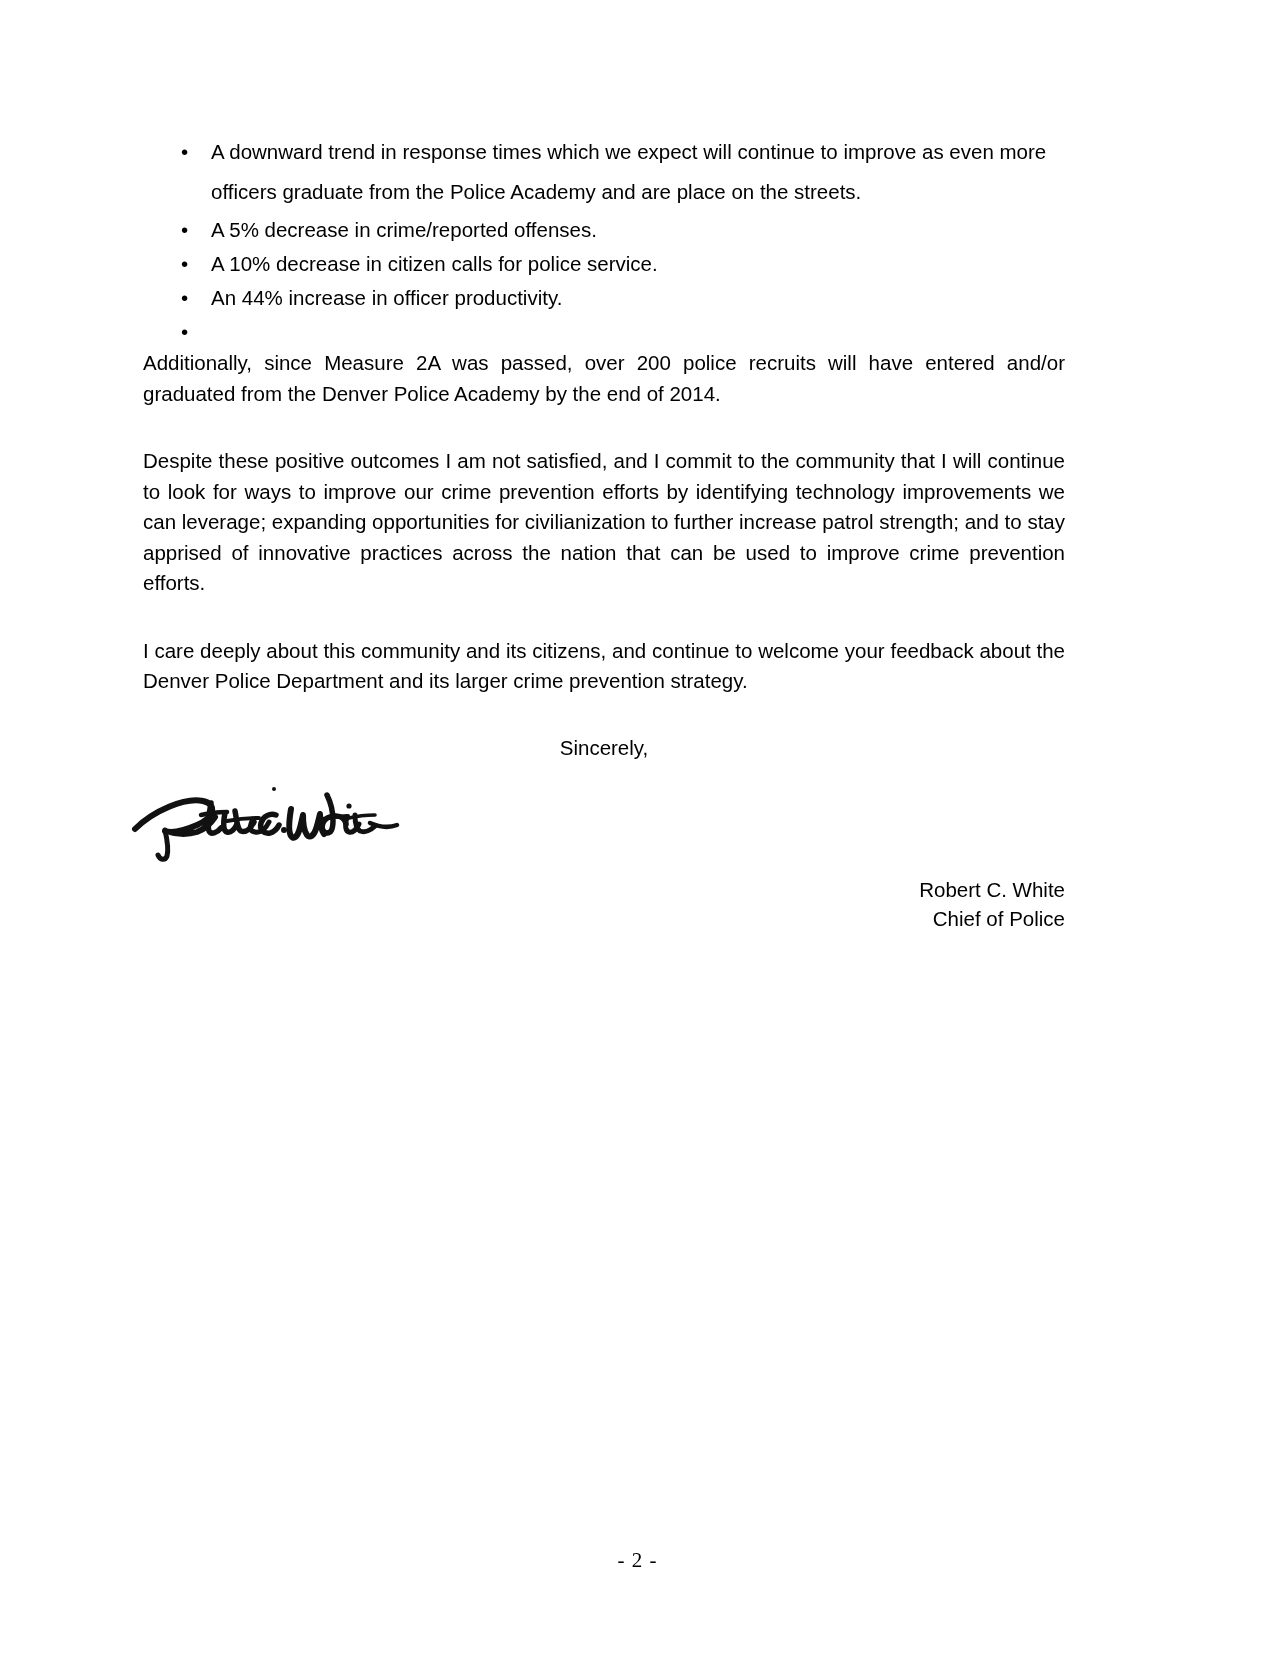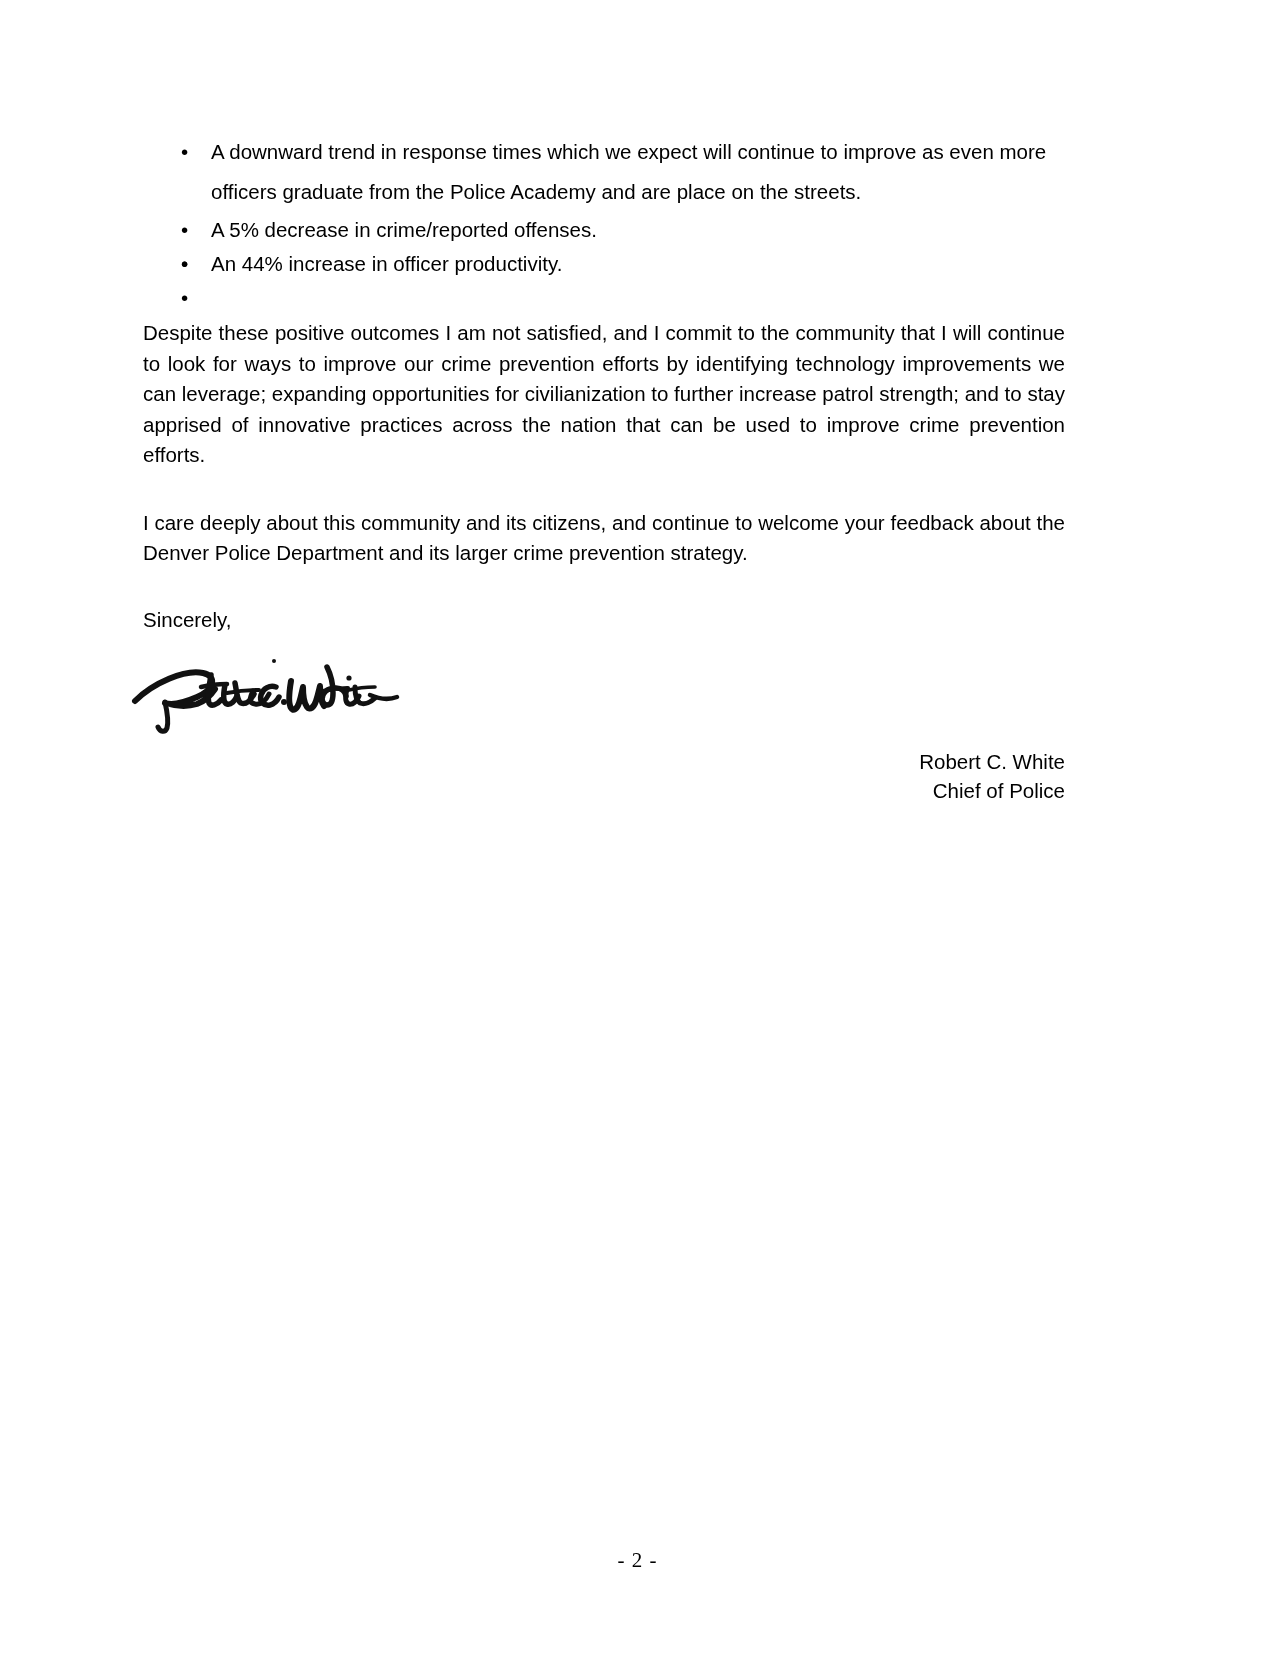--- a/index.html
+++ b/index.html
@@ -56,21 +56,21 @@
     text-align: justify;
     margin: 0;
   }
   .para-gap-1 { margin-top: 33px; }
   .para-gap-2 { margin-top: 37px; }
   .para-gap-3 { margin-top: 37px; }
   .sincerely {
     font-size: 20.5px;
     line-height: 30px;
     margin-top: 36px;
-    text-align: left;
+    text-align: center;
   }
   .signature-wrap {
     margin-top: 10px;
     margin-left: -16px;
     height: 90px;
   }
   .signature-wrap svg {
     display: block;
   }
   .signer {
@@ -101,30 +101,32 @@
       <li class="bullet-item multiline">
         <span class="bullet-dot">•</span>
         <span>A downward trend in response times which we expect will continue to improve as even more officers graduate from the Police Academy and are place on the streets.</span>
       </li>
       <li class="bullet-item">
         <span class="bullet-dot">•</span>
         <span>A 5% decrease in crime/reported offenses.</span>
       </li>
       <li class="bullet-item">
         <span class="bullet-dot">•</span>
+        <span>A 10% decrease in citizen calls for police service.</span>
       </li>
       <li class="bullet-item">
         <span class="bullet-dot">•</span>
         <span>An 44% increase in officer productivity.</span>
       </li>
       <li class="bullet-item">
         <span class="bullet-dot">•</span>
       </li>
     </ul>
 
+    <p class="para para-gap-1">Additionally, since Measure 2A was passed, over 200 police recruits will have entered and/or graduated from the Denver Police Academy by the end of 2014.</p>
 
     <p class="para para-gap-2">Despite these positive outcomes I am not satisfied, and I commit to the community that I will continue to look for ways to improve our crime prevention efforts by identifying technology improvements we can leverage; expanding opportunities for civilianization to further increase patrol strength; and to stay apprised of innovative practices across the nation that can be used to improve crime prevention efforts.</p>
 
     <p class="para para-gap-3">I care deeply about this community and its citizens, and continue to welcome your feedback about the Denver Police Department and its larger crime prevention strategy.</p>
 
     <div class="sincerely">Sincerely,</div>
 
     <div class="signature-wrap">
       <svg width="300" height="90" viewBox="0 0 300 90" xmlns="http://www.w3.org/2000/svg" aria-label="signature">
         <g fill="none" stroke="#111111" stroke-linecap="round" stroke-linejoin="round">

